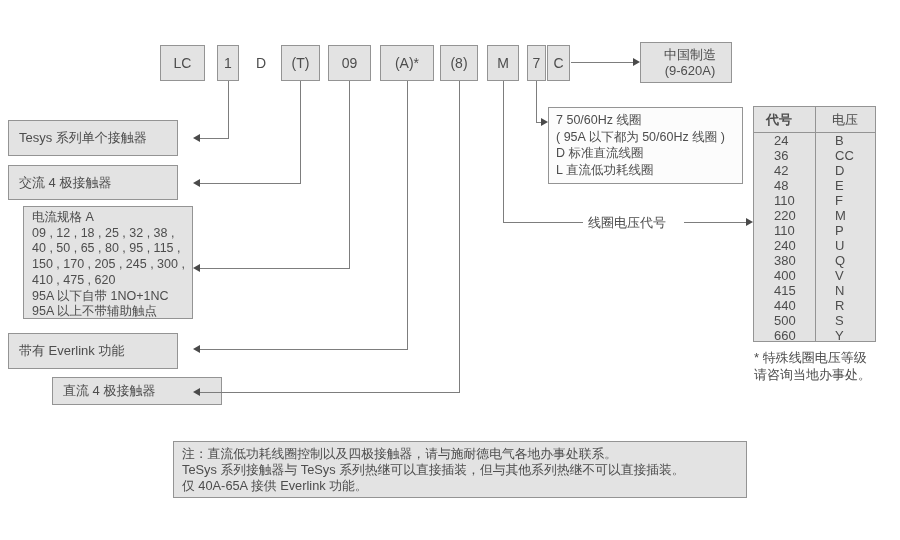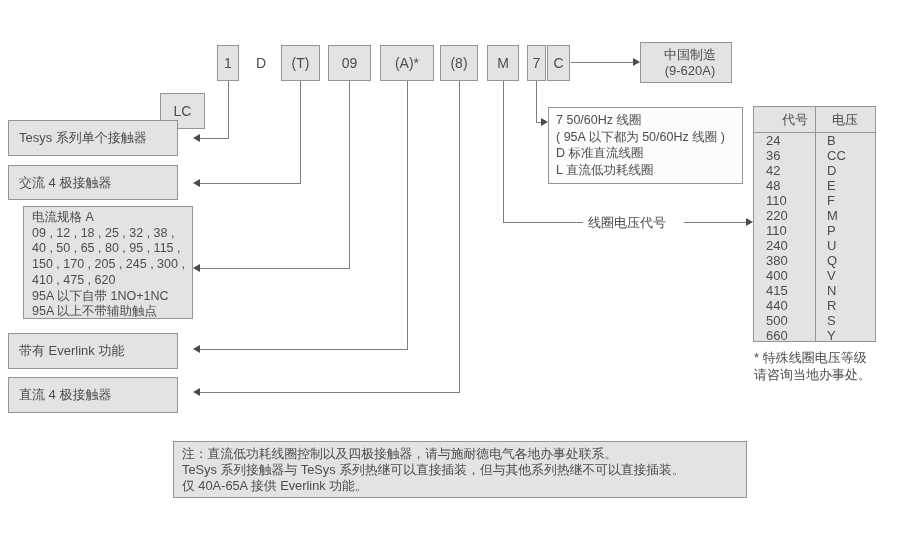--- a/index.html
+++ b/index.html
@@ -39,33 +39,33 @@
   .vtable {
     position:absolute; left:753px; top:106px; width:123px; height:236px;
     box-sizing:border-box; background:#e3e3e3; border:1px solid #949494;
     font-size:13px;
   }
   .vtable .coldiv { position:absolute; left:61px; top:0; bottom:0; width:1px; background:#949494; }
   .vtable .thead {
     position:absolute; left:0; top:0; right:0; height:25px;
     border-bottom:1px solid #949494; display:flex; align-items:center;
   }
-  .vtable .thead span:first-child { width:61px; padding-left:28px; box-sizing:border-box; }
+  .vtable .thead span:first-child { width:61px; padding-left:12px; box-sizing:border-box;font-weight:bold; }
   .vtable .thead span:last-child  { padding-left:17px; }
   .vtable .tbody { position:absolute; left:0; top:26px; right:0; bottom:0; }
   .vtable .trow { display:flex; height:15px; line-height:15px; }
-  .vtable .trow span:first-child { width:61px; padding-left:12px; box-sizing:border-box; }
+  .vtable .trow span:first-child { width:61px; padding-left:12px; box-sizing:border-box;margin-left:8px; }
   .vtable .trow span:last-child  { padding-left:12px; }
 </style>
 </head>
 <body>
 
 <div class="canvas">
 
-  <div class="cbox" style="left:160px;width:45px;margin-top:48px;">LC</div>
+  <div class="cbox" style="left:160px;width:45px;">LC</div>
   <div class="cbox" style="left:217px;width:22px;">1</div>
   <div class="ctext" style="left:250px;width:22px;">D</div>
   <div class="cbox" style="left:281px;width:39px;">(T)</div>
   <div class="cbox" style="left:328px;width:43px;">09</div>
   <div class="cbox" style="left:380px;width:54px;">(A)*</div>
   <div class="cbox" style="left:440px;width:38px;">(8)</div>
   <div class="cbox" style="left:487px;width:32px;">M</div>
   <div class="cbox" style="left:527px;width:19px;">7</div>
   <div class="cbox" style="left:547px;width:23px;">C</div>
 
@@ -75,21 +75,21 @@
   <div class="lbox" style="top:120px;height:36px;">Tesys 系列单个接触器</div>
   <div class="lbox" style="top:165px;height:35px;">交流 4 极接触器</div>
   <div class="mbox pre" style="left:23px;top:206px;width:170px;height:113px;padding:3px 6px 0 8px;font-size:12.5px;line-height:15.7px;">电流规格 A
 09 , 12 , 18 , 25 , 32 , 38 ,
 40 , 50 , 65 , 80 , 95 , 115 ,
 150 , 170 , 205 , 245 , 300 ,
 410 , 475 , 620
 95A 以下自带 1NO+1NC
 95A 以上不带辅助触点</div>
   <div class="lbox" style="top:333px;height:36px;">带有 Everlink 功能</div>
-  <div class="lbox" style="top:377px;height:36px;">直流 4 极接触器</div>
+  <div class="lbox" style="top:377px;height:28px;margin-left:44px;">直流 4 极接触器</div>
 
   <div class="mbox pre" style="left:548px;top:107px;width:195px;height:77px;background:#fcfcfc;padding:4px 6px 0 7px;font-size:12.5px;line-height:16.5px;">7 50/60Hz 线圈
 ( 95A 以下都为 50/60Hz 线圈 )
 D 标准直流线圈
 L 直流低功耗线圈</div>
 
   <div style="position:absolute;left:588px;top:214px;font-size:13px;">线圈电压代号</div>
 
   <div class="vtable">
     <div class="coldiv"></div>

